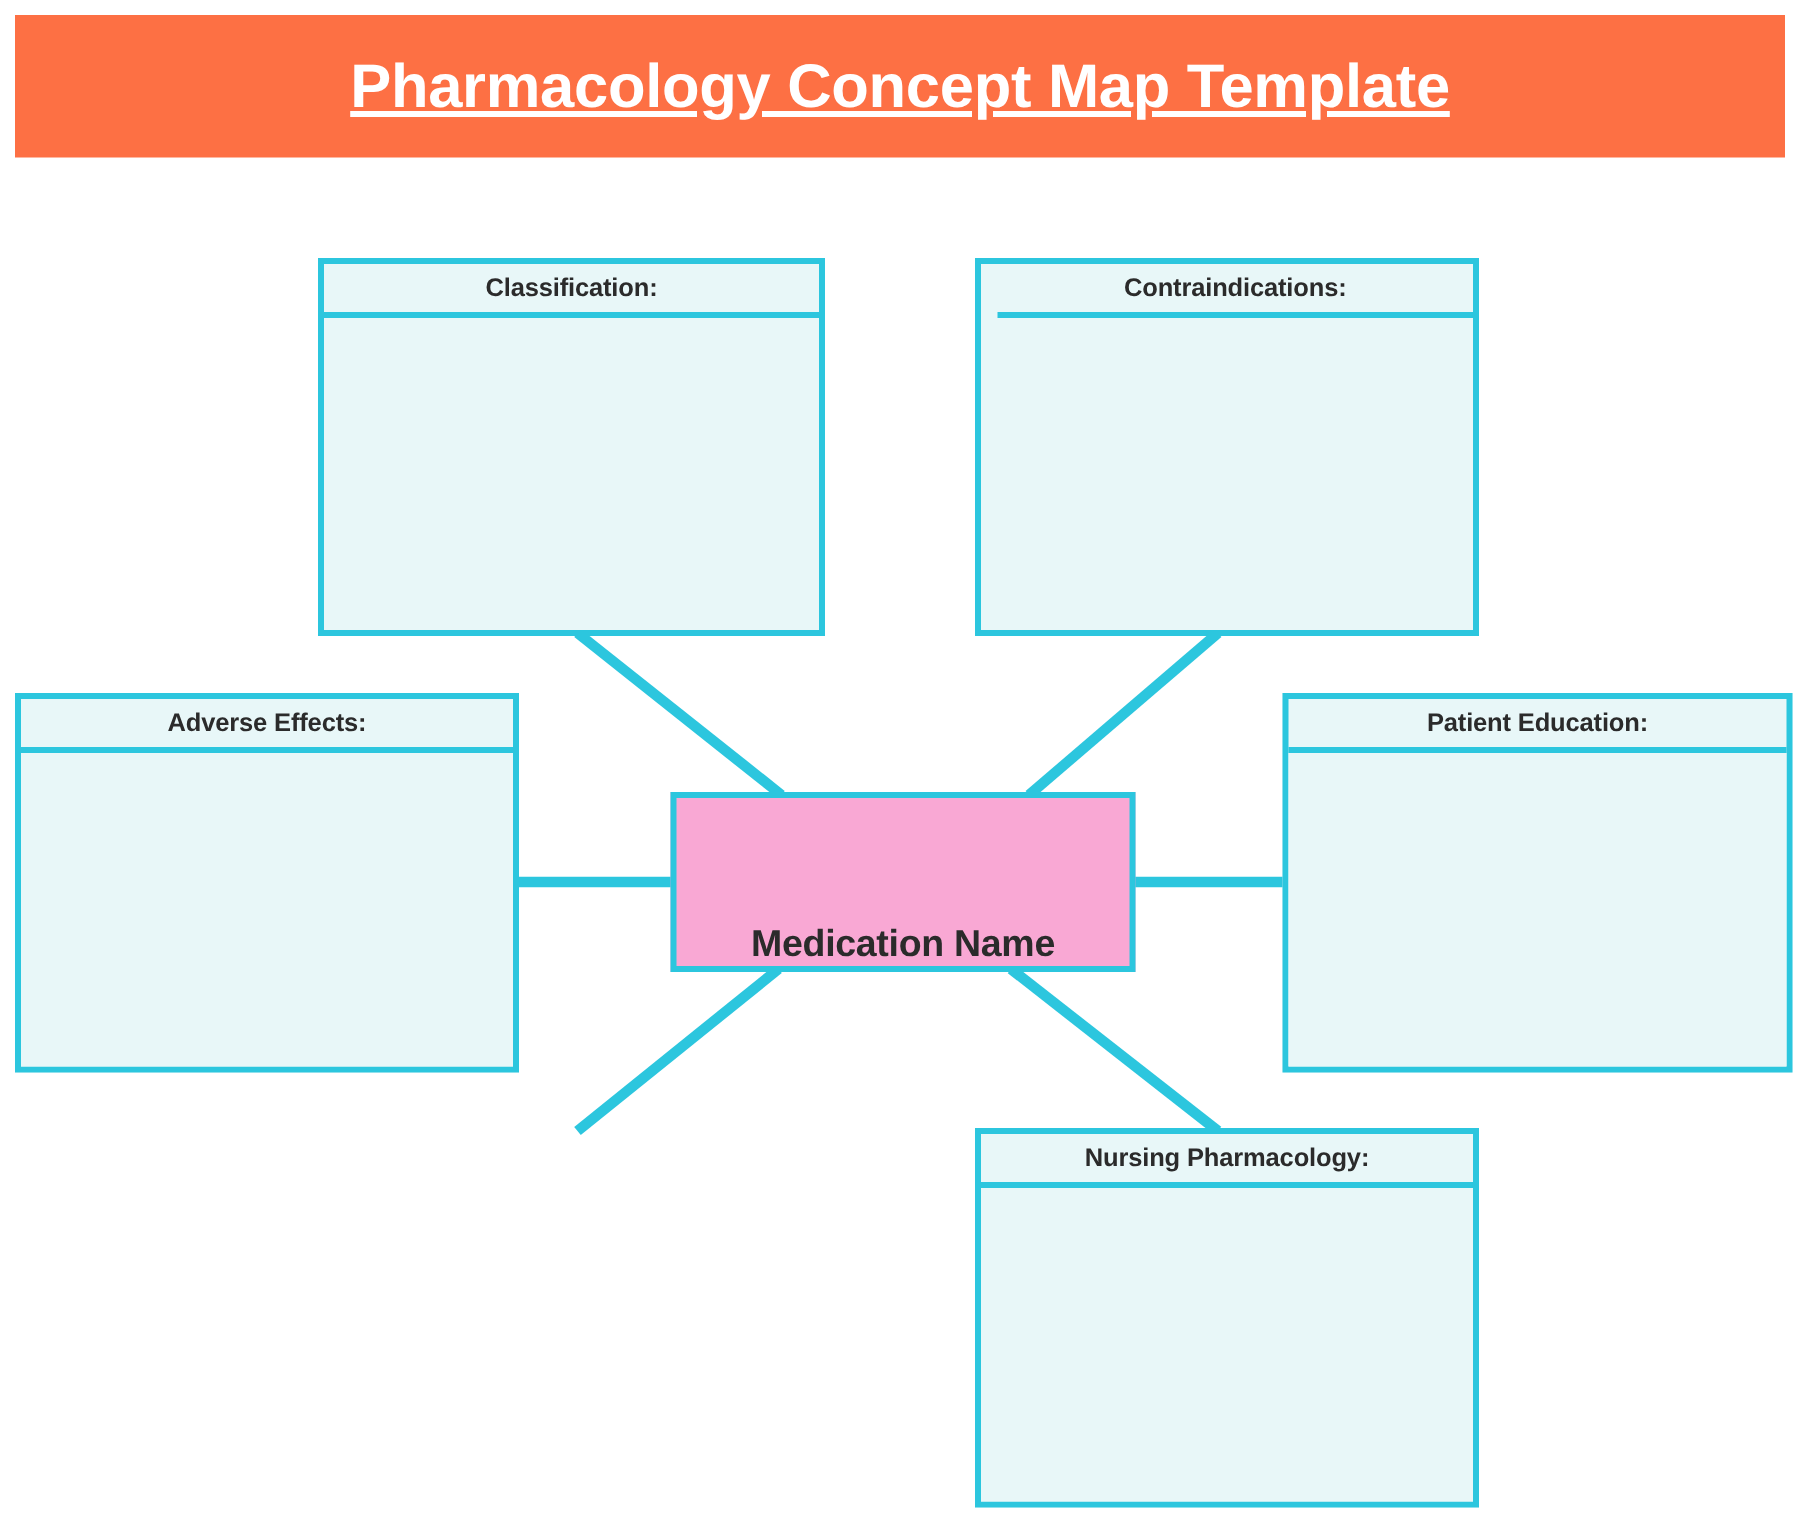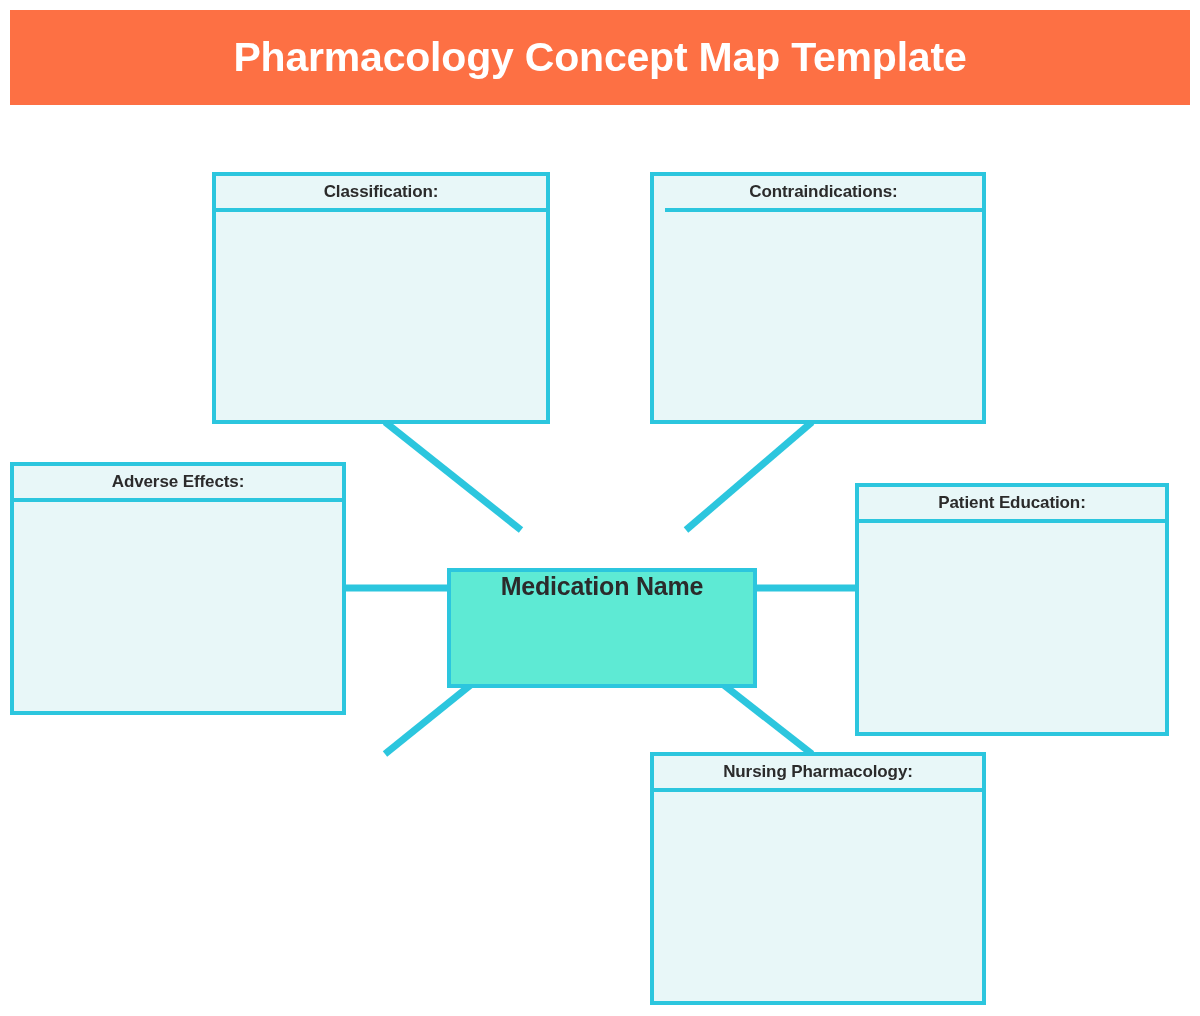--- a/index.html
+++ b/index.html
@@ -33,20 +33,21 @@
     box-sizing: border-box;
   }
   #header-title {
     color: #ffffff;
     font-size: 41px;
     font-weight: bold;
     letter-spacing: -0.2px;
     line-height: 1;
     text-align: center;
     white-space: nowrap;
+    text-decoration: underline;
   }
 
   
   #connector-layer {
     position: absolute;
     left: 0;
     top: 0;
     width: 1200px;
     height: 1016px;
     pointer-events: none;
@@ -77,39 +78,38 @@
   .node-body {
     flex: 1 1 auto;
     background: #E8F7F8;
   }
 
   
   #center-node {
     position: absolute;
     box-sizing: border-box;
     border: 4px solid #2CC6DE;
-    background: #5eead4;
+    background: #f9a8d4;
     display: flex;
-    align-items: flex-start;
+    align-items: flex-end;
     justify-content: center;
-    margin-top: 40px;
   }
   #center-node-label {
     font-size: 25px;
     font-weight: bold;
     color: #2B2B2B;
     letter-spacing: -0.2px;
     white-space: nowrap;
   }
 
   
   #node-classification       { left: 212px; top: 172px; width: 338px; height: 252px; }
   #node-contraindications    { left: 650px; top: 172px; width: 336px; height: 252px; padding-left: 11px; }
   #node-adverse-effects      { left: 10px;  top: 462px; width: 336px; height: 253px; }
-  #node-patient-education    { left: 855px; top: 462px; width: 314px; height: 253px; margin-top: 21px; }
+  #node-patient-education    { left: 855px; top: 462px; width: 340px; height: 253px; }
   #node-mechanism-of-action  { left: 212px; top: 752px; width: 338px; height: 253px; }
   #node-nursing-implications { left: 650px; top: 752px; width: 336px; height: 253px; }
   #center-node               { left: 447px; top: 528px; width: 310px; height: 120px; }
 </style>
 </head>
 <body>
 
 <div id="canvas">
 
   <div id="header-banner">

